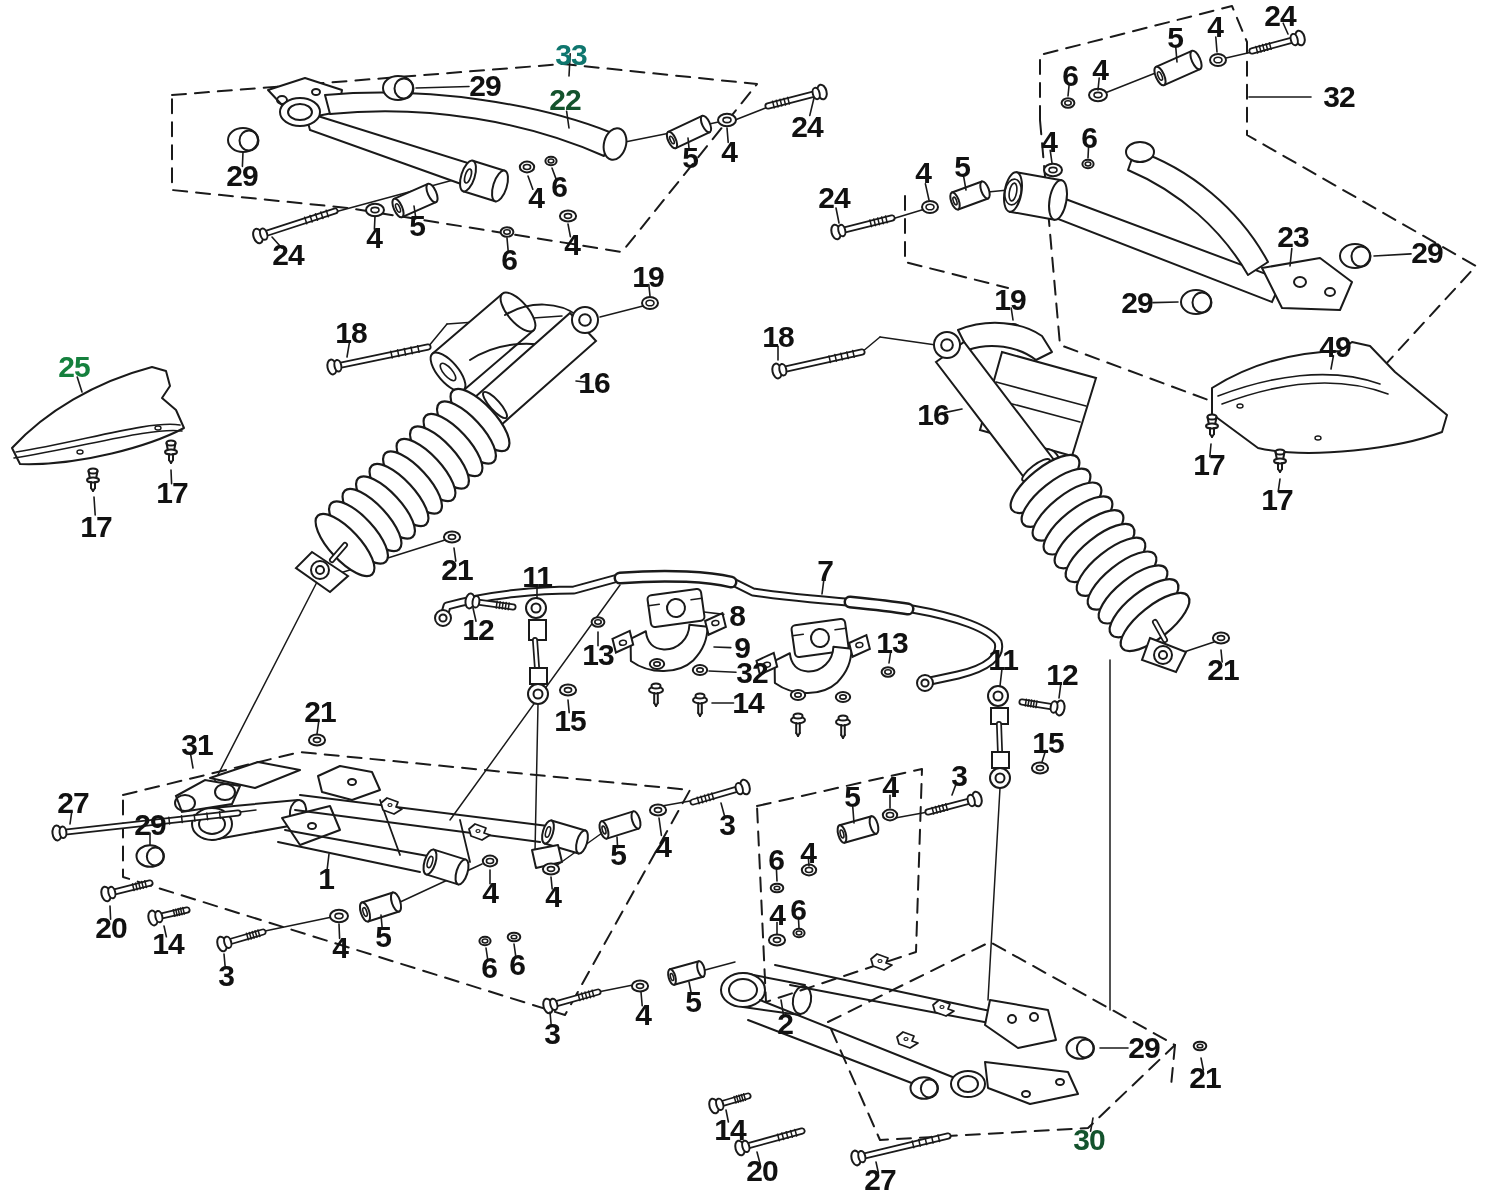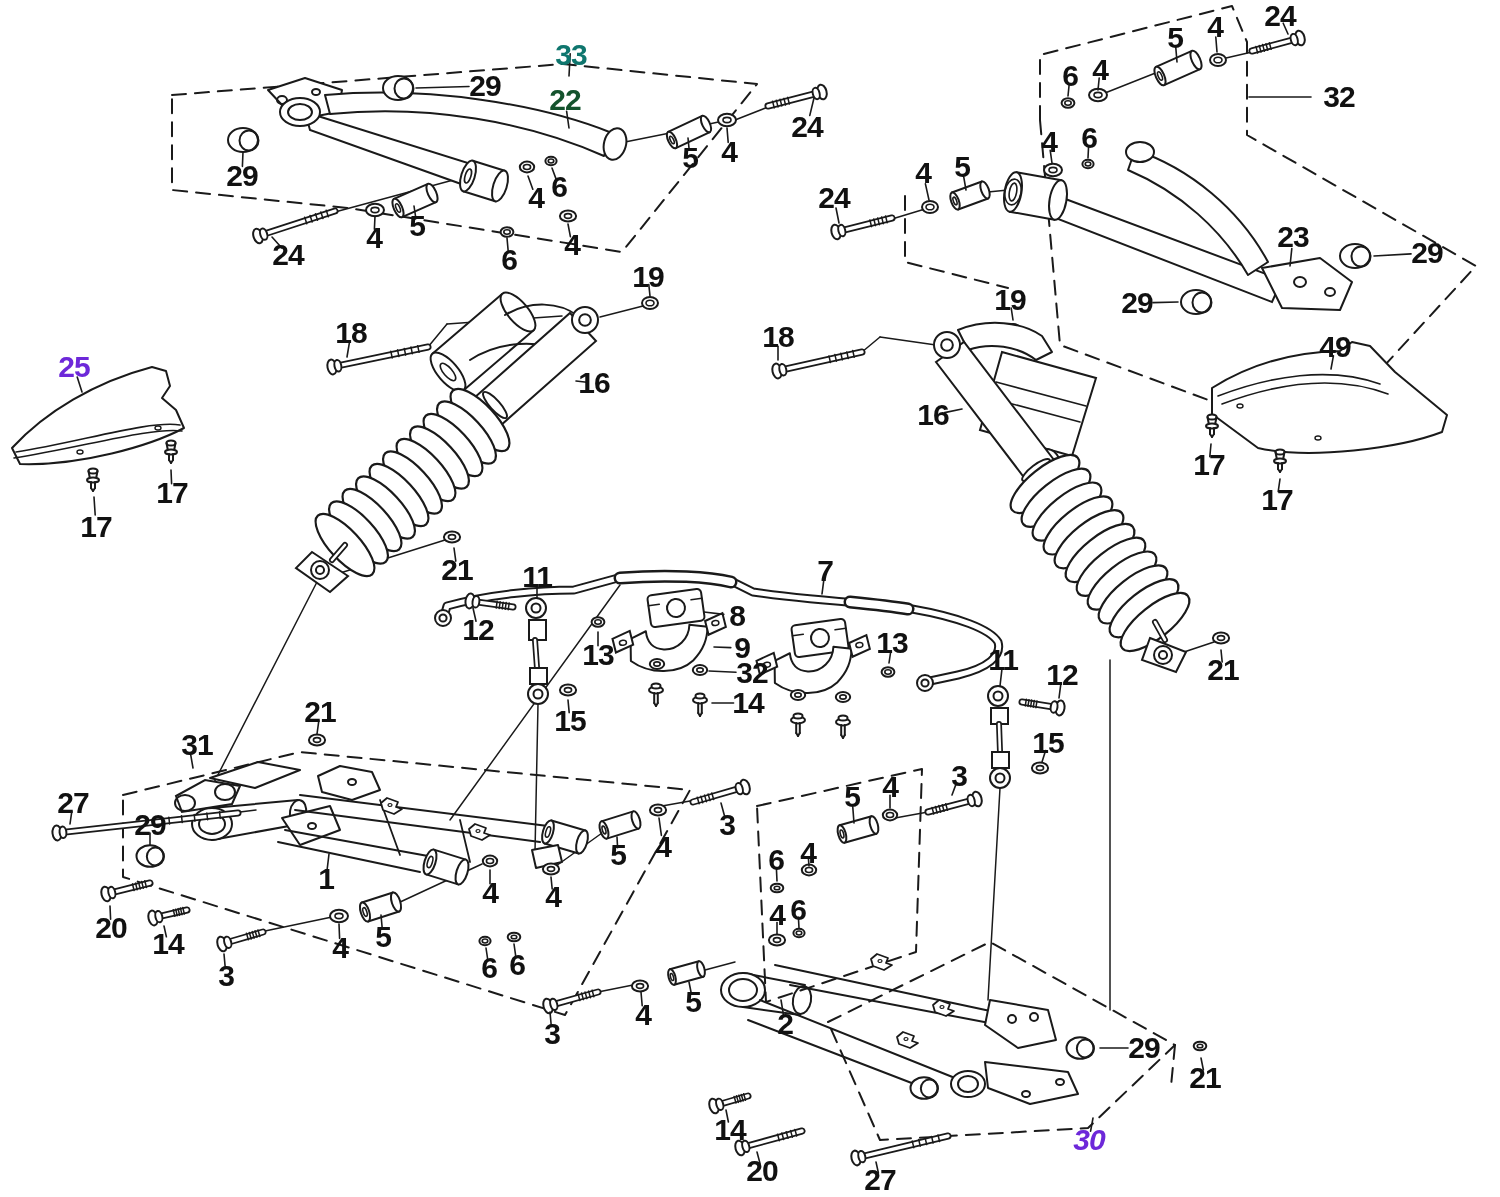--- a/index.html
+++ b/index.html
@@ -781,21 +781,21 @@
       <div class="plabel" style="left: 834px; top: 198px; color: rgb(17, 17, 17);">24</div>
       <div class="plabel" style="left: 923px; top: 173px; color: rgb(17, 17, 17);">4</div>
       <div class="plabel" style="left: 962px; top: 167px; color: rgb(17, 17, 17);">5</div>
       <div class="plabel" style="left: 1293px; top: 237px; color: rgb(17, 17, 17);">23</div>
       <div class="plabel" style="left: 1427px; top: 253px; color: rgb(17, 17, 17);">29</div>
       <div class="plabel" style="left: 1137px; top: 303px; color: rgb(17, 17, 17);">29</div>
       <div class="plabel" style="left: 1010px; top: 300px; color: rgb(17, 17, 17);">19</div>
       <div class="plabel" style="left: 351px; top: 333px; color: rgb(17, 17, 17);">18</div>
       <div class="plabel" style="left: 594px; top: 383px; color: rgb(17, 17, 17);">16</div>
       <div class="plabel" style="left: 457px; top: 570px; color: rgb(17, 17, 17);">21</div>
-      <div class="plabel" style="left: 74px; top: 367px; color: #6d28d9; text-align: center;">25</div>
+      <div class="plabel" style="left: 74px; top: 367px; color: #15803d; text-align: center;">25</div>
       <div class="plabel" style="left: 172px; top: 493px; color: rgb(17, 17, 17);">17</div>
       <div class="plabel" style="left: 96px; top: 527px; color: rgb(17, 17, 17);">17</div>
       <div class="plabel" style="left: 778px; top: 337px; color: rgb(17, 17, 17);">18</div>
       <div class="plabel" style="left: 933px; top: 415px; color: rgb(17, 17, 17);">16</div>
       <div class="plabel" style="left: 1335px; top: 347px; color: rgb(17, 17, 17);">49</div>
       <div class="plabel" style="left: 1209px; top: 465px; color: rgb(17, 17, 17);">17</div>
       <div class="plabel" style="left: 1277px; top: 500px; color: rgb(17, 17, 17);">17</div>
       <div class="plabel" style="left: 1223px; top: 670px; color: rgb(17, 17, 17);">21</div>
       <div class="plabel" style="left: 825px; top: 571px; color: rgb(17, 17, 17);">7</div>
       <div class="plabel" style="left: 737px; top: 616px; color: rgb(17, 17, 17);">8</div>
@@ -836,15 +836,15 @@
       <div class="plabel" style="left: 798px; top: 910px; color: rgb(17, 17, 17);">6</div>
       <div class="plabel" style="left: 693px; top: 1002px; color: rgb(17, 17, 17);">5</div>
       <div class="plabel" style="left: 643px; top: 1015px; color: rgb(17, 17, 17);">4</div>
       <div class="plabel" style="left: 552px; top: 1034px; color: rgb(17, 17, 17);">3</div>
       <div class="plabel" style="left: 785px; top: 1024px; color: rgb(17, 17, 17);">2</div>
       <div class="plabel" style="left: 730px; top: 1130px; color: rgb(17, 17, 17);">14</div>
       <div class="plabel" style="left: 762px; top: 1171px; color: rgb(17, 17, 17);">20</div>
       <div class="plabel" style="left: 880px; top: 1180px; color: rgb(17, 17, 17);">27</div>
       <div class="plabel" style="left: 1144px; top: 1048px; color: rgb(17, 17, 17);">29</div>
       <div class="plabel" style="left: 1205px; top: 1078px; color: rgb(17, 17, 17);">21</div>
-      <div class="plabel" style="left: 1089px; top: 1140px; color: #6d28d9; font-style: italic;">30</div>
+      <div class="plabel" style="left: 1089px; top: 1140px; color: #14532d;">30</div>
     </div>
 </div>
 
 </body></html>

